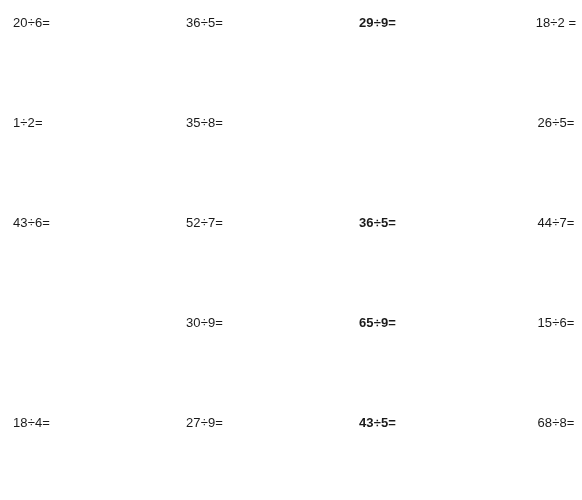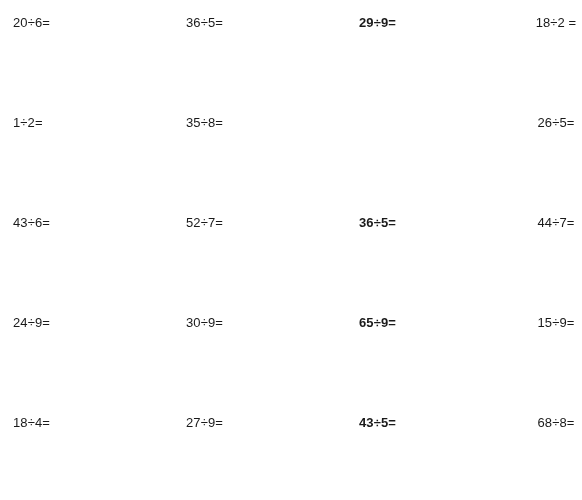--- a/index.html
+++ b/index.html
@@ -81,24 +81,23 @@
     </div>
 
     <div class="problem-row">
       <div class="problem-cell col-0">43÷6=</div>
       <div class="problem-cell col-1">52÷7=</div>
       <div class="problem-cell col-2">36÷5=</div>
       <div class="problem-cell col-3">44÷7=</div>
     </div>
 
     <div class="problem-row">
-      <div class="problem-cell col-0">24÷9=</div>
       <div class="problem-cell col-1">30÷9=</div>
       <div class="problem-cell col-2">65÷9=</div>
-      <div class="problem-cell col-3">15÷9=</div>
+      <div class="problem-cell col-3">15÷6=</div>
     </div>
 
     <div class="problem-row">
       <div class="problem-cell col-0">18÷4=</div>
       <div class="problem-cell col-1">27÷9=</div>
       <div class="problem-cell col-2">43÷5=</div>
       <div class="problem-cell col-3">68÷8=</div>
     </div>
 
   </div>

